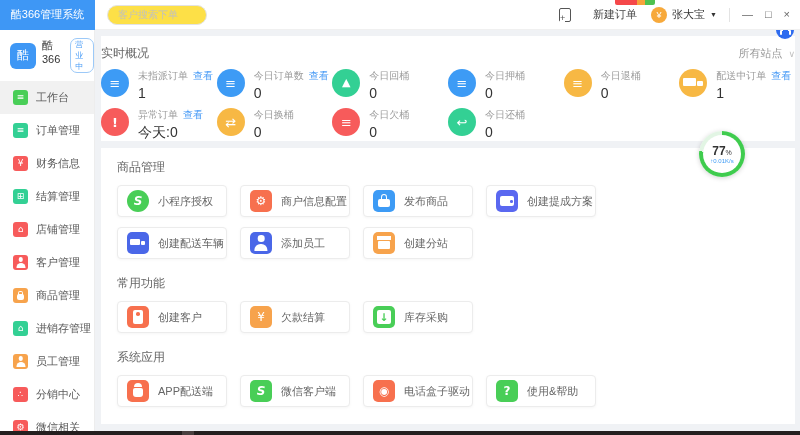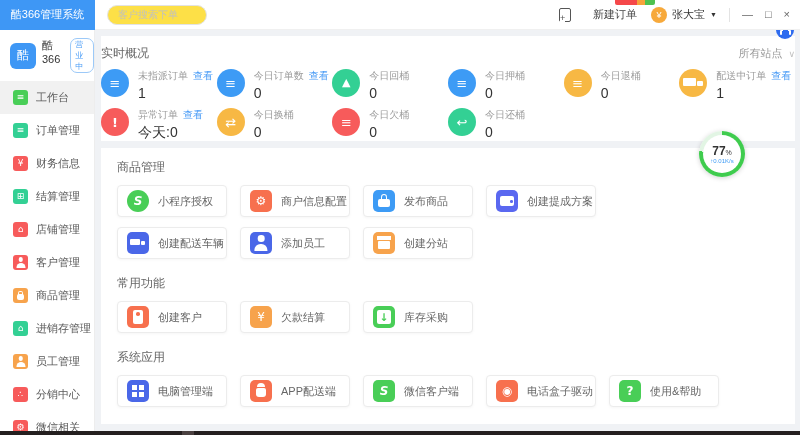--- a/index.html
+++ b/index.html
@@ -359,24 +359,20 @@
             <span class="ic sqm ic-m gi bg-green i-boxdown"></span>
             <span class="tlabel">库存采购</span>
           </div>
         </div>
       </div>
 
       <div class="gsec">
         <div class="sectitle">系统应用</div>
         <div class="trow">
           <div class="tile">
-            <span class="ic sqm ic-m bg-royal i-win"></span>
-            <span class="tlabel">电脑管理端</span>
-          </div>
-          <div class="tile">
             <span class="ic sqm ic-m bg-redorange i-android"></span>
             <span class="tlabel">APP配送端</span>
           </div>
           <div class="tile">
             <span class="ic sqm ic-m gi bg-green i-mini"></span>
             <span class="tlabel">微信客户端</span>
           </div>
           <div class="tile">
             <span class="ic sqm ic-m gi bg-redorange i-fan"></span>
             <span class="tlabel">电话盒子驱动</span>

